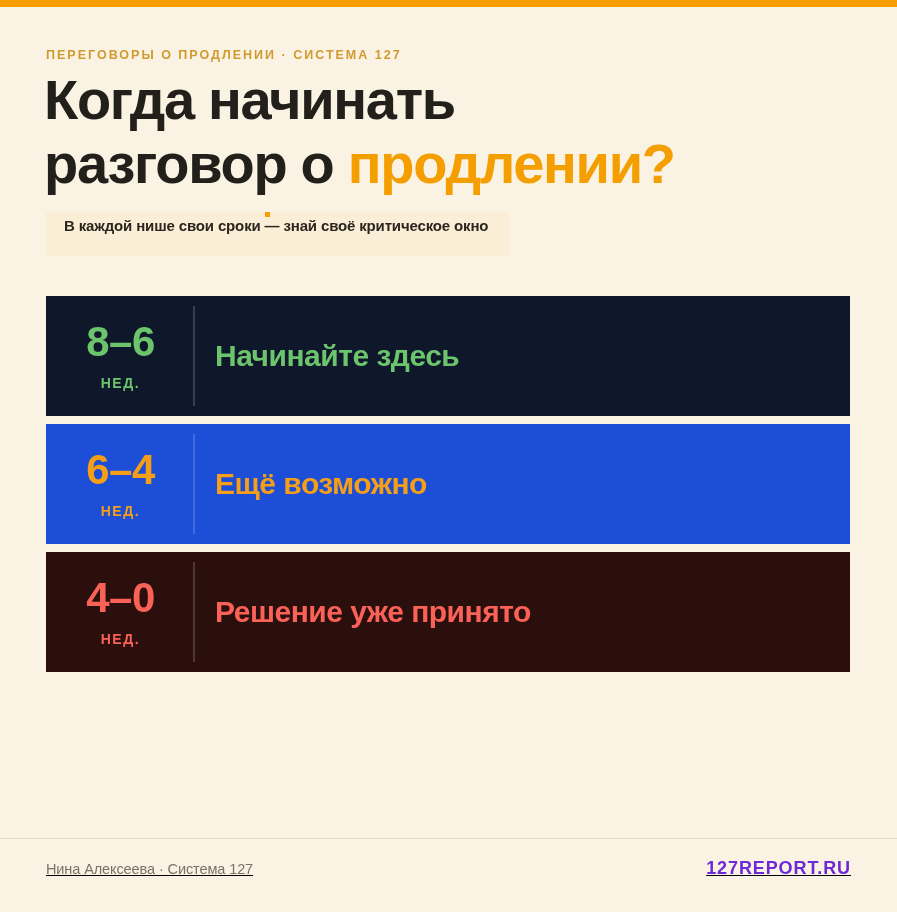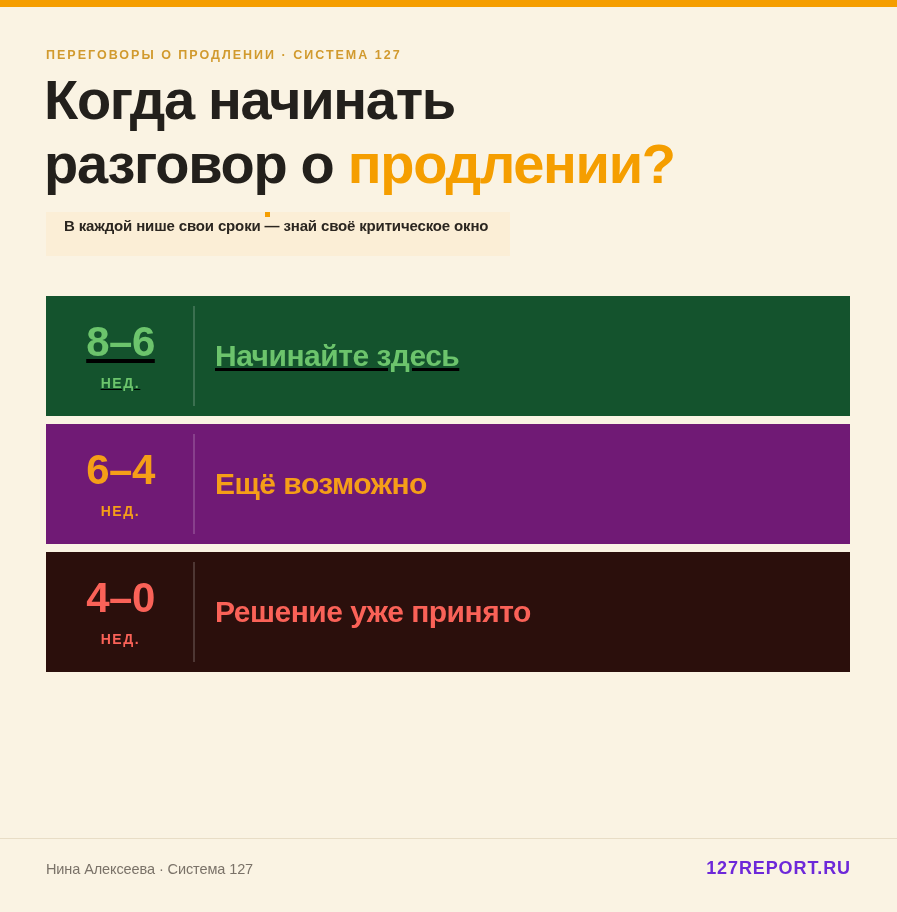--- a/index.html
+++ b/index.html
@@ -147,20 +147,21 @@
     background: #e8ddc6;
   }
   .footer {
     position: absolute;
     left: 46px;
     top: 858px;
     width: 805px;
     display: flex;
     justify-content: space-between;
     align-items: center;
+    text-decoration: underline;
   }
   .footer-left {
     font-size: 14.5px;
     color: #7a7268;
     letter-spacing: -0.1px;
     white-space: nowrap;
   }
   .footer-right {
     font-size: 18px;
     font-weight: bold;
@@ -180,28 +181,28 @@
   <span>Когда начинать</span><br>
   <span>разговор о </span><span class="accent">продлении?</span>
 </h1>
 
 <div class="subtitle-wrap">
   <div class="subtitle-bar"></div>
   <div class="subtitle-text">В каждой нише свои сроки — знай своё критическое окно</div>
 </div>
 
 <div class="rows" id="timeline-rows">
-    <div class="row" style="background: #14532d; text-decoration: underline;">
+    <div class="row" style="background: #0f172a;">
       <div class="row-weeks">
         <div class="weeks-num" style="color: rgb(108, 196, 108);">8–6</div>
         <div class="weeks-unit" style="color: rgb(108, 196, 108);">нед.</div>
       </div>
       <div class="row-label" style="color: rgb(108, 196, 108);">Начинайте здесь</div>
     </div>
-    <div class="row" style="background: #701a75; justify-content: flex-end;">
+    <div class="row" style="background: #1d4ed8; justify-content: flex-end;">
       <div class="row-weeks">
         <div class="weeks-num" style="color: rgb(245, 158, 24);">6–4</div>
         <div class="weeks-unit" style="color: rgb(245, 158, 24);">нед.</div>
       </div>
       <div class="row-label" style="color: rgb(245, 158, 24);">Ещё возможно</div>
     </div>
     <div class="row" style="background: rgb(43, 15, 12);">
       <div class="row-weeks">
         <div class="weeks-num" style="color: rgb(250, 98, 88); text-align: right;">4–0</div>
         <div class="weeks-unit" style="color: rgb(250, 98, 88);">нед.</div>

